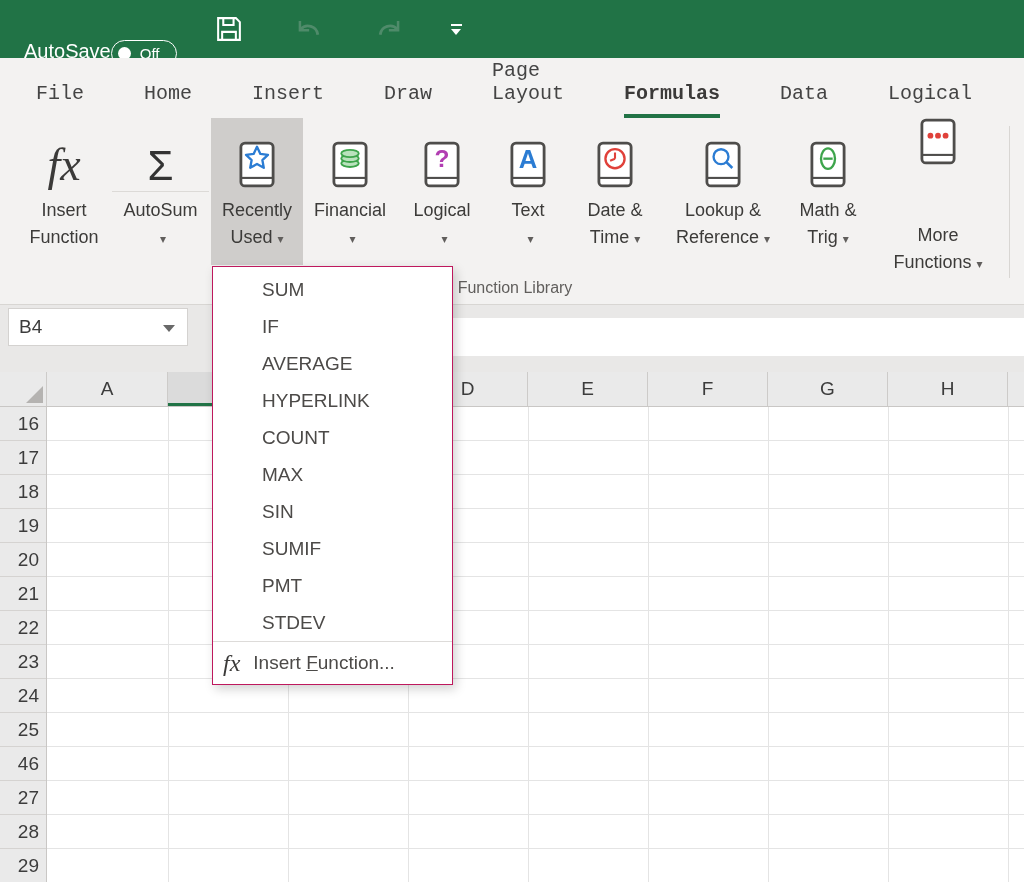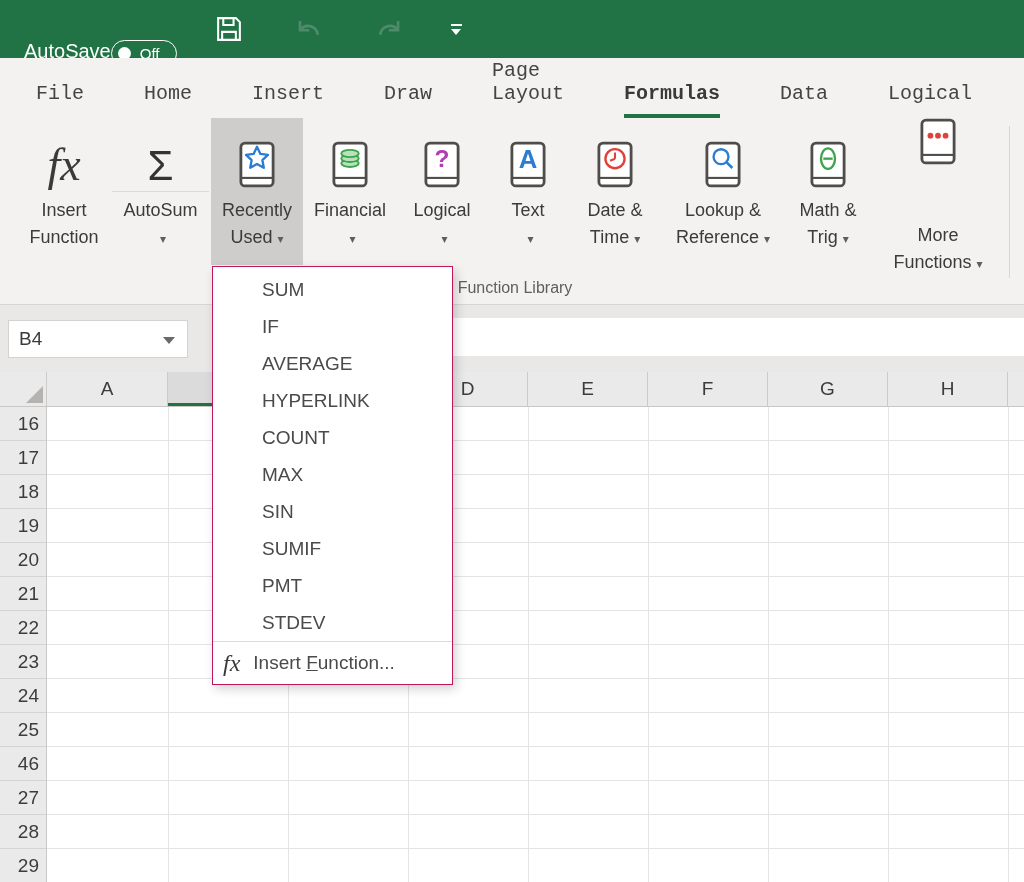--- a/index.html
+++ b/index.html
@@ -39,21 +39,21 @@
   .arr{font-size:12px;color:#605e5c;margin-left:5px;}
   .fxbig{font-family:"Liberation Serif",serif;font-style:italic;font-size:46px;
          color:#3b3a39;line-height:1;}
   .sigma{font-size:42px;color:#333;line-height:1;}
   .group-label{position:absolute;bottom:7px;left:515px;transform:translateX(-50%);
                font-size:16px;color:#605e5c;white-space:nowrap;}
   .rdivider{position:absolute;top:8px;bottom:26px;left:1009px;width:1px;background:#d8d6d3;}
 
   
   .formularow{position:absolute;top:305px;left:0;right:0;height:67px;background:#e9e8e7;}
-  .namebox{position:absolute;left:8px;top:15px;width:180px;height:38px;background:#fff;
+  .namebox{position:absolute;left:8px;top:3px;width:180px;height:38px;background:#fff;
            border:1px solid #d4d2d0;box-sizing:border-box;display:flex;align-items:center;
            font-size:19px;color:#3c3c3c;padding-left:10px;}
   .nbarrow{position:absolute;right:12px;top:16px;width:0;height:0;border-left:6px solid transparent;
            border-right:6px solid transparent;border-top:7px solid #696969;}
   .fmlbar{position:absolute;left:214px;top:13px;right:0;height:38px;background:#fff;}
 
   
   .colhdrs{position:absolute;top:372px;left:0;right:0;height:35px;background:#eaeaea;
            border-bottom:1px solid #c9c7c5;box-sizing:border-box;display:flex;}
   .corner{width:47px;position:relative;border-right:1px solid #cdcbc9;box-sizing:border-box;}

